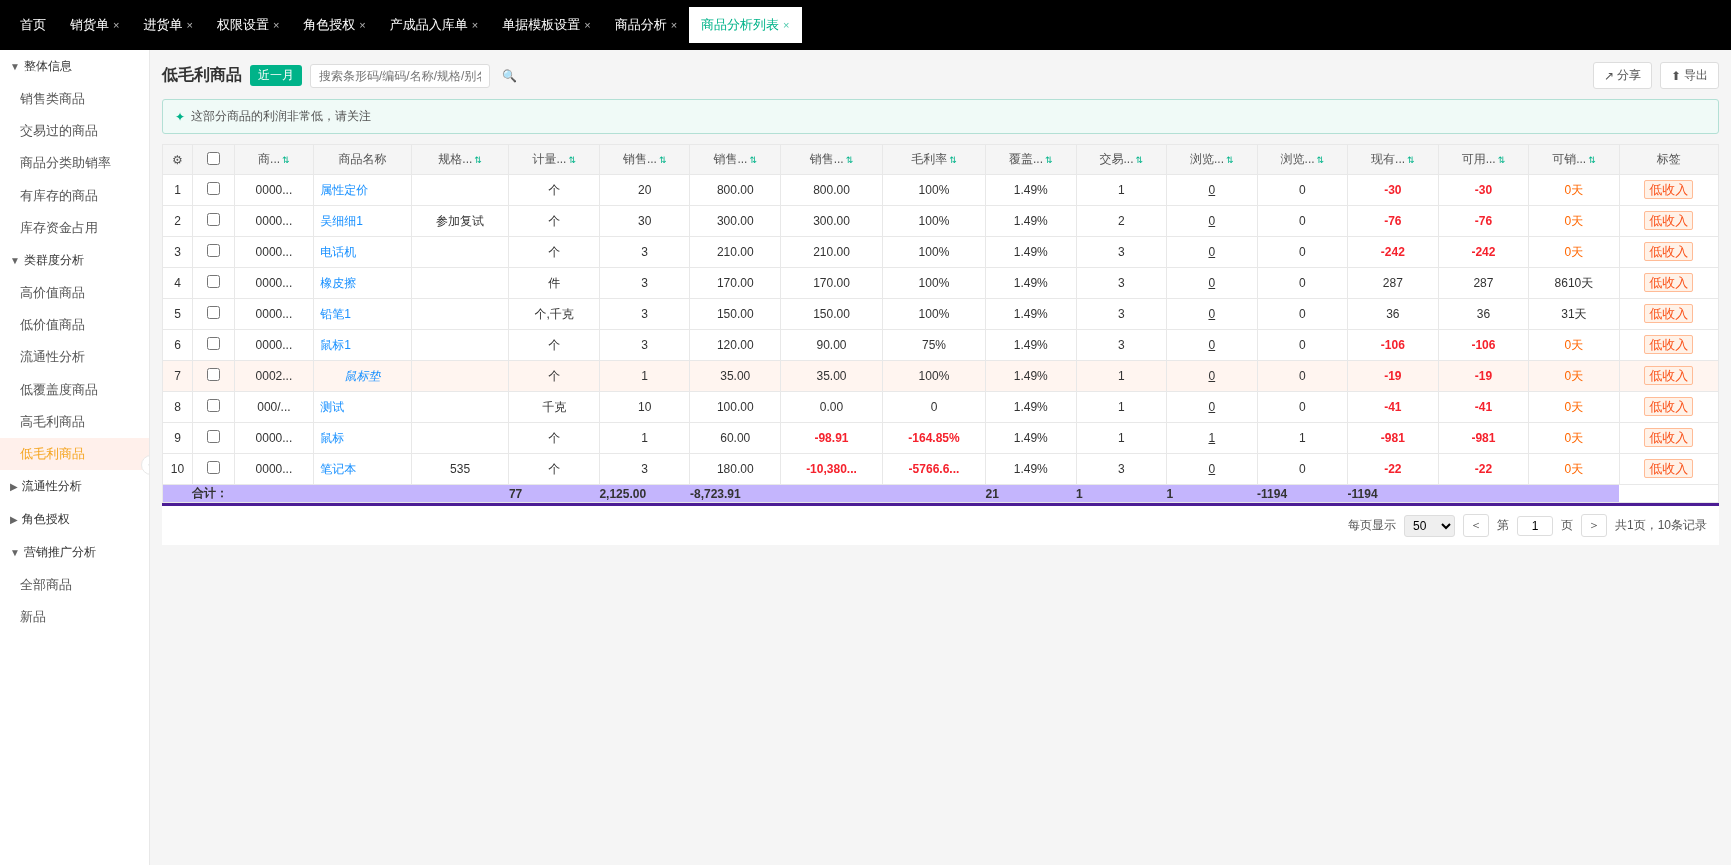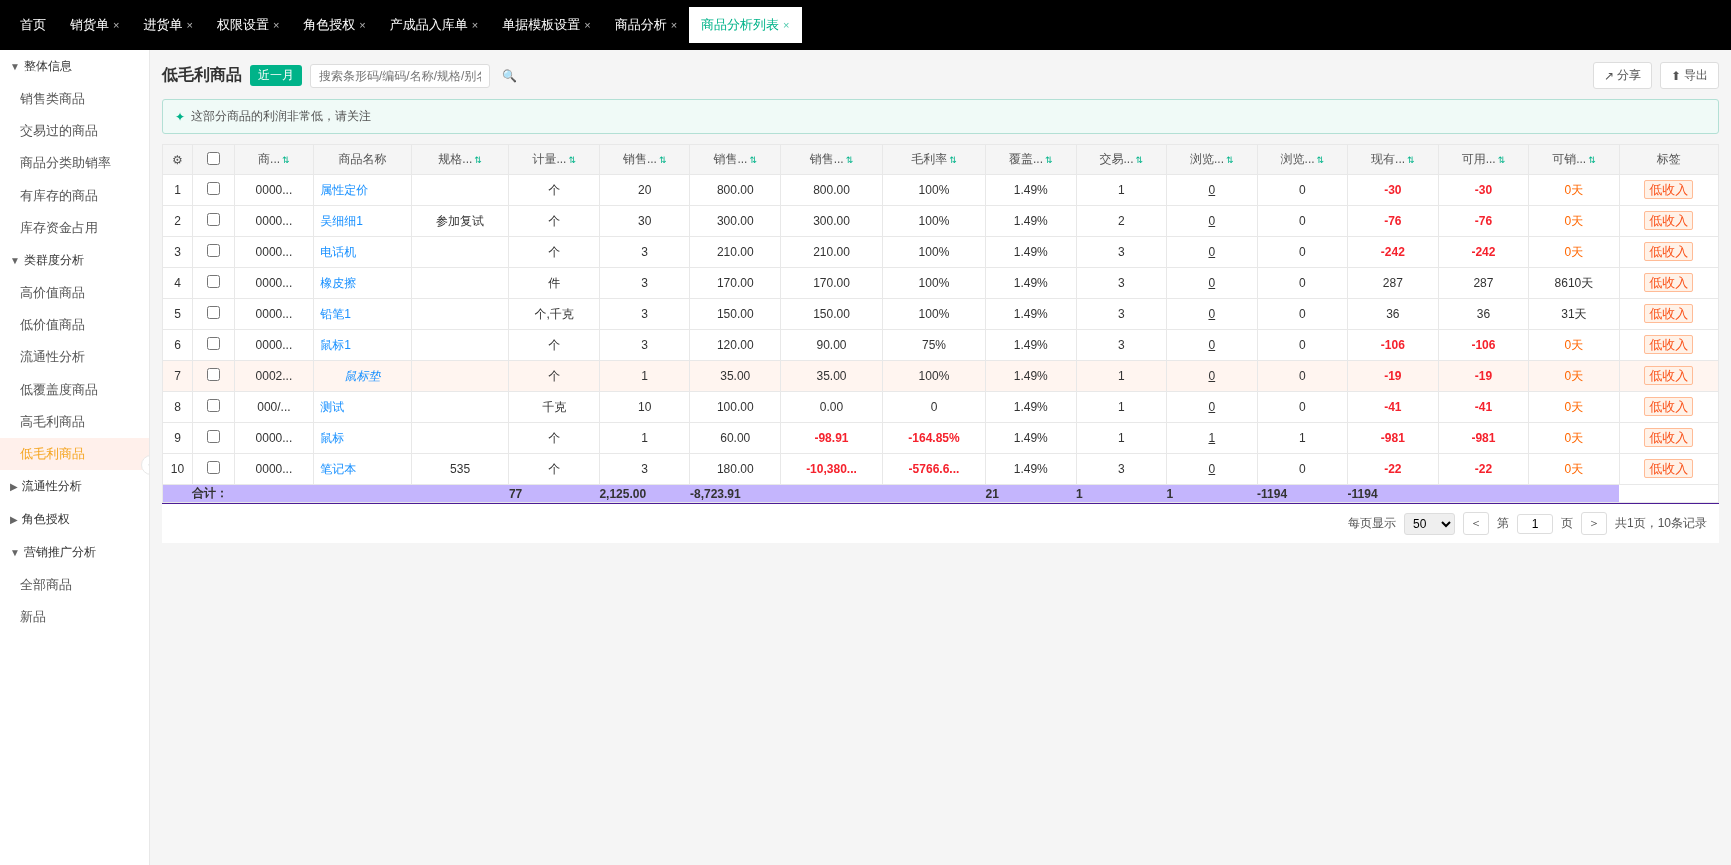--- a/index.html
+++ b/index.html
@@ -180,21 +180,21 @@
       color: #333;
     }
 
     
     .pagination-bar {
       display: flex;
       align-items: center;
       justify-content: flex-end;
       padding: 8px 12px;
       background: #fff;
-      border-top: 1px solid #4c1d95;
+      border-top: 3px solid #4c1d95;
       gap: 8px;
       font-size: 12px;
       color: #555;
     }
     .page-size-select {
       border: 1px solid #ddd;
       border-radius: 3px;
       padding: 2px 4px;
       font-size: 12px;
     }

